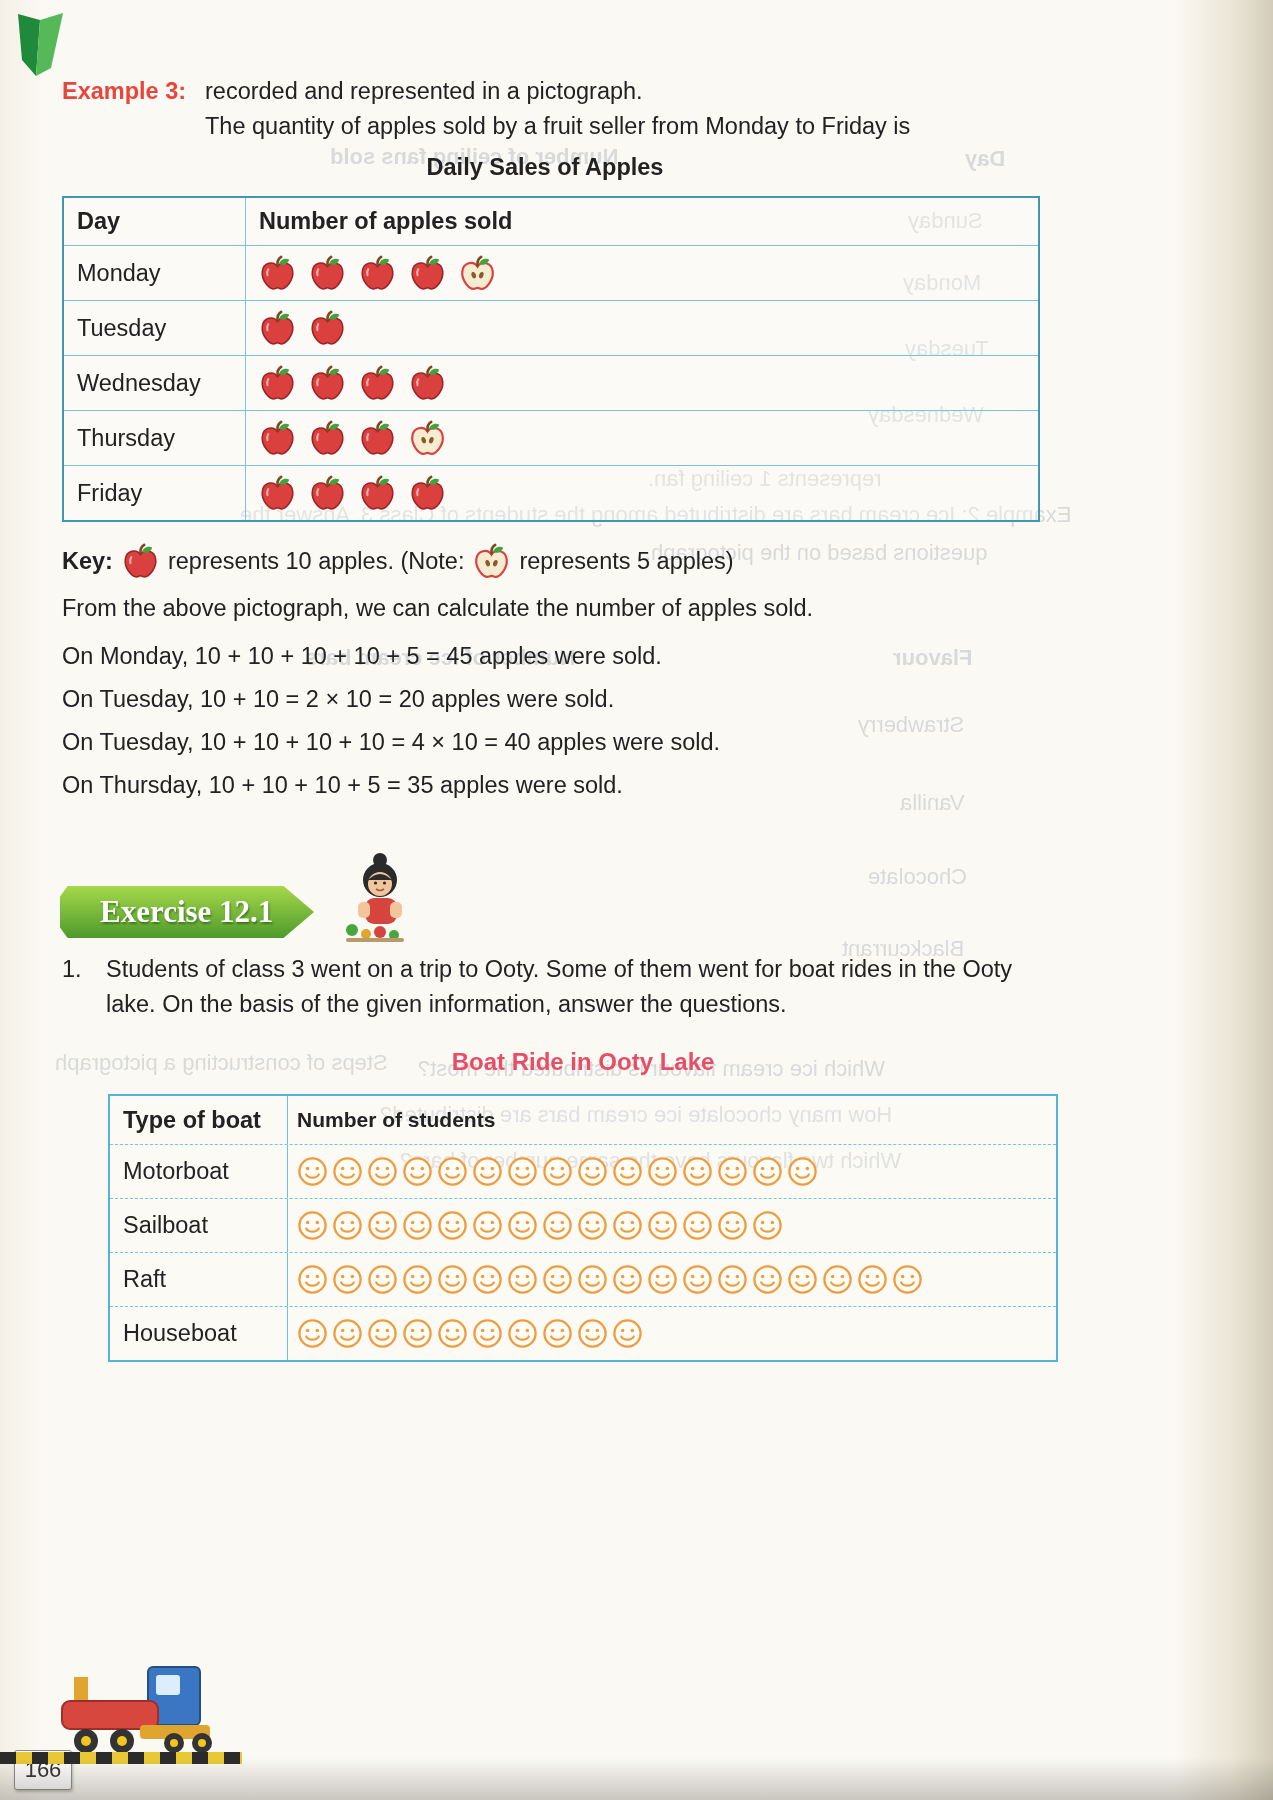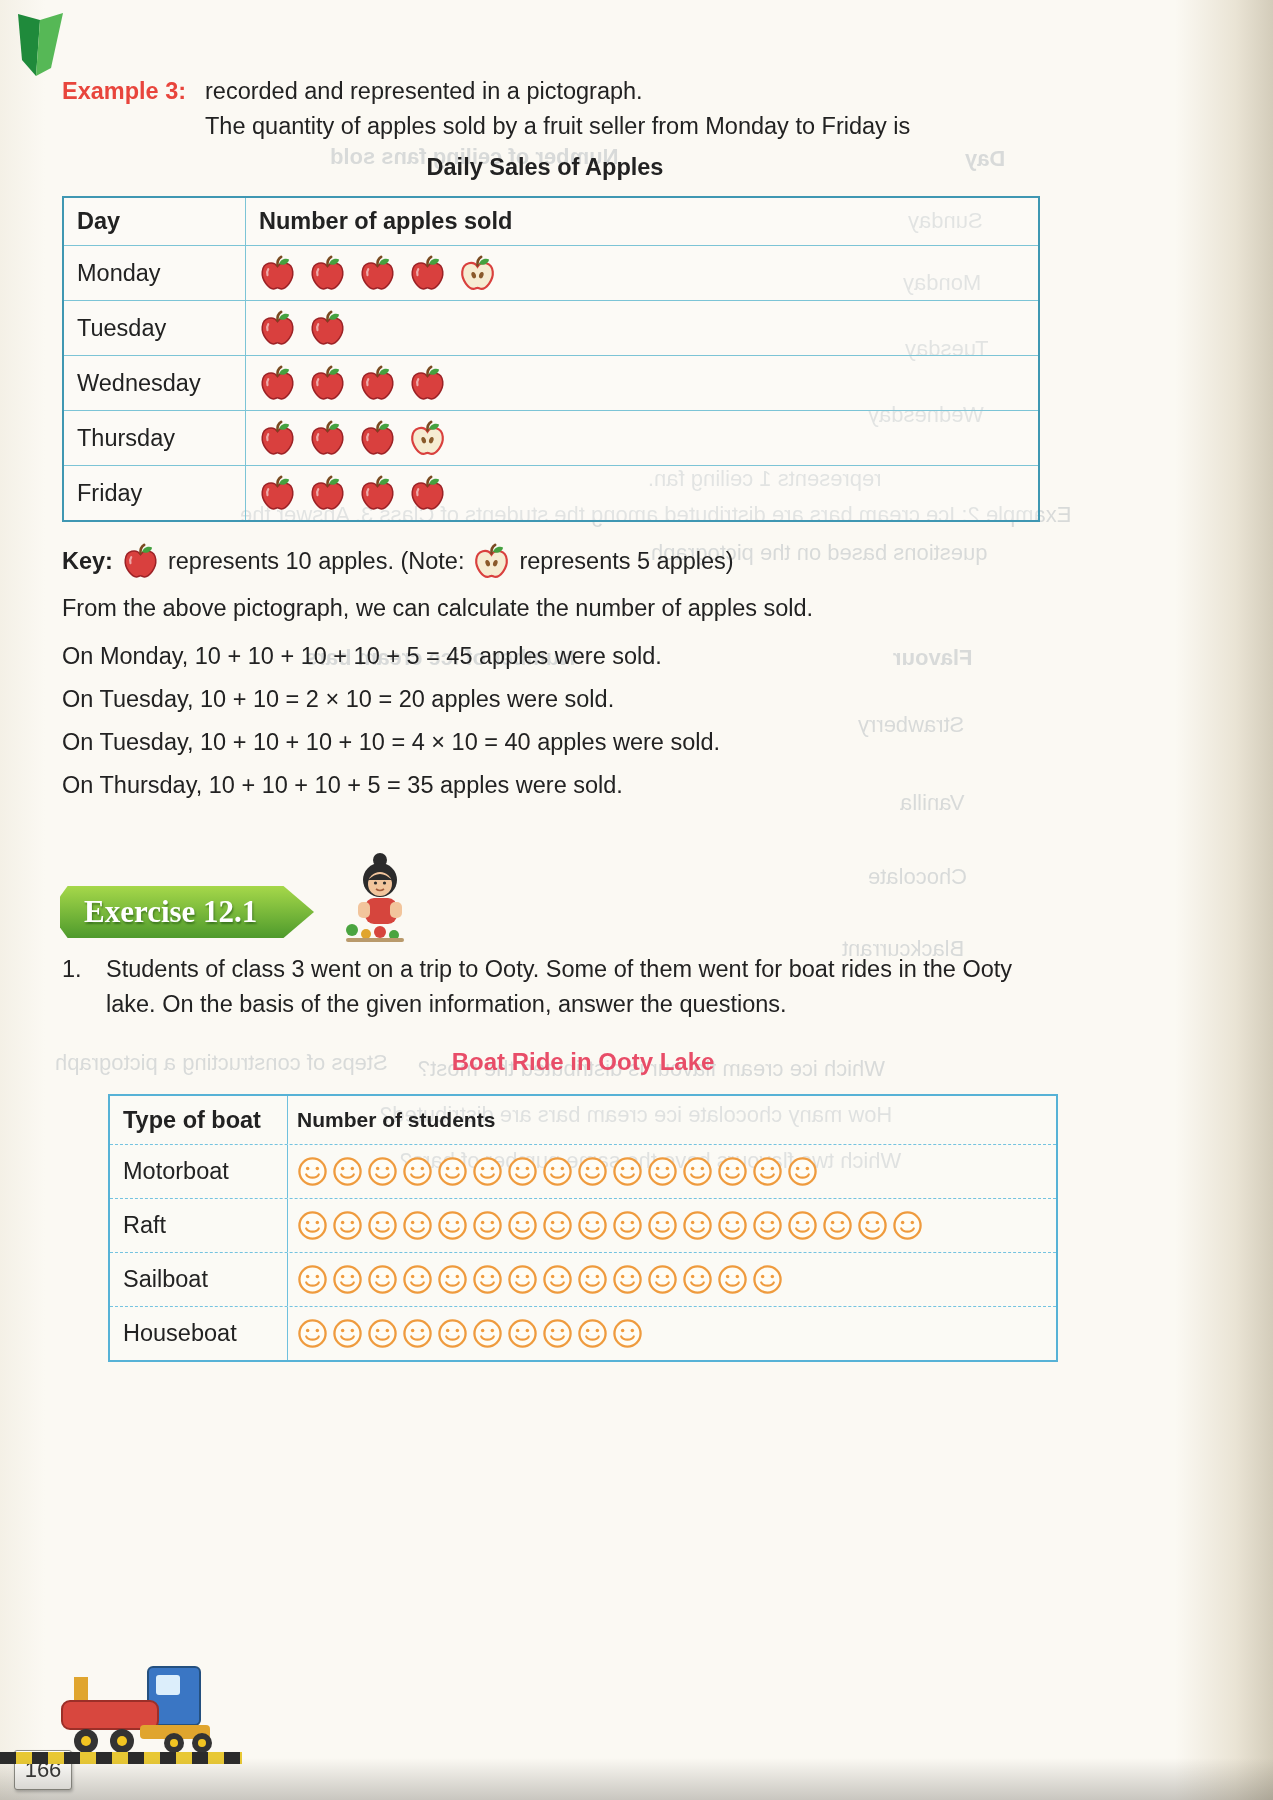--- a/index.html
+++ b/index.html
@@ -34,21 +34,21 @@
   .key-label{font-weight:bold;}
   .key-icon{display:flex;align-items:center;}
   
   .calc-block{position:absolute;left:62px;top:592px;font-size:23.5px;}
   .calc-intro{line-height:32px;margin-bottom:16px;}
   .calc-line{line-height:32px;margin-bottom:11px;}
   
   .banner{position:absolute;left:60px;top:886px;width:254px;height:52px;
     background:linear-gradient(180deg,var(--banner-light,#a6d84a),var(--banner-dark,#4e9a2c));
     clip-path:polygon(0 20%,3% 0,88% 0,100% 50%,88% 100%,3% 100%,0 80%);
-    display:flex;align-items:center;padding-left:24px;box-sizing:border-box;
+    display:flex;align-items:center;padding-left:40px;box-sizing:border-box;
     font-family:"Liberation Serif",serif;font-weight:bold;font-size:31px;color:#fff;
     text-shadow:1px 2px 2px rgba(25,75,15,.55);}
   .girl{position:absolute;left:328px;top:850px;}
   
   .question{position:absolute;left:62px;top:952px;display:flex;font-size:23.5px;line-height:35px;}
   .qnum{width:44px;flex:none;}
   
   .boat-title{position:absolute;left:108px;top:1048px;width:950px;text-align:center;
     color:var(--boat-pink,#e84d68);font-weight:bold;font-size:24px;}
   .btable{position:absolute;left:108px;top:1094px;width:950px;border:2px solid var(--table2-border,#56b2d6);
@@ -421,20 +421,109 @@
             </svg>
             <svg width="31" height="31" viewBox="0 0 32 32">
     <circle cx="16" cy="16" r="13.5" fill="#fffdf5" stroke="#ef9b3e" stroke-width="2.4"></circle>
     <circle cx="11" cy="13" r="1.8" fill="#ef9b3e"></circle>
               <circle cx="21" cy="13" r="1.8" fill="#ef9b3e"></circle>
     <path d="M9.5 19 C12 23.5 20 23.5 22.5 19" stroke="#ef9b3e" stroke-width="2.2" fill="none" stroke-linecap="round"></path>
             </svg>
           </div>
         </div>
         <div class="brow brow-body">
+          <div class="bday">Sailboat</div>
+          <div class="bcell">
+            <svg width="31" height="31" viewBox="0 0 32 32">
+    <circle cx="16" cy="16" r="13.5" fill="#fffdf5" stroke="#ef9b3e" stroke-width="2.4"></circle>
+    <circle cx="11" cy="13" r="1.8" fill="#ef9b3e"></circle>
+              <circle cx="21" cy="13" r="1.8" fill="#ef9b3e"></circle>
+    <path d="M9.5 19 C12 23.5 20 23.5 22.5 19" stroke="#ef9b3e" stroke-width="2.2" fill="none" stroke-linecap="round"></path>
+            </svg>
+            <svg width="31" height="31" viewBox="0 0 32 32">
+    <circle cx="16" cy="16" r="13.5" fill="#fffdf5" stroke="#ef9b3e" stroke-width="2.4"></circle>
+    <circle cx="11" cy="13" r="1.8" fill="#ef9b3e"></circle>
+              <circle cx="21" cy="13" r="1.8" fill="#ef9b3e"></circle>
+    <path d="M9.5 19 C12 23.5 20 23.5 22.5 19" stroke="#ef9b3e" stroke-width="2.2" fill="none" stroke-linecap="round"></path>
+            </svg>
+            <svg width="31" height="31" viewBox="0 0 32 32">
+    <circle cx="16" cy="16" r="13.5" fill="#fffdf5" stroke="#ef9b3e" stroke-width="2.4"></circle>
+    <circle cx="11" cy="13" r="1.8" fill="#ef9b3e"></circle>
+              <circle cx="21" cy="13" r="1.8" fill="#ef9b3e"></circle>
+    <path d="M9.5 19 C12 23.5 20 23.5 22.5 19" stroke="#ef9b3e" stroke-width="2.2" fill="none" stroke-linecap="round"></path>
+            </svg>
+            <svg width="31" height="31" viewBox="0 0 32 32">
+    <circle cx="16" cy="16" r="13.5" fill="#fffdf5" stroke="#ef9b3e" stroke-width="2.4"></circle>
+    <circle cx="11" cy="13" r="1.8" fill="#ef9b3e"></circle>
+              <circle cx="21" cy="13" r="1.8" fill="#ef9b3e"></circle>
+    <path d="M9.5 19 C12 23.5 20 23.5 22.5 19" stroke="#ef9b3e" stroke-width="2.2" fill="none" stroke-linecap="round"></path>
+            </svg>
+            <svg width="31" height="31" viewBox="0 0 32 32">
+    <circle cx="16" cy="16" r="13.5" fill="#fffdf5" stroke="#ef9b3e" stroke-width="2.4"></circle>
+    <circle cx="11" cy="13" r="1.8" fill="#ef9b3e"></circle>
+              <circle cx="21" cy="13" r="1.8" fill="#ef9b3e"></circle>
+    <path d="M9.5 19 C12 23.5 20 23.5 22.5 19" stroke="#ef9b3e" stroke-width="2.2" fill="none" stroke-linecap="round"></path>
+            </svg>
+            <svg width="31" height="31" viewBox="0 0 32 32">
+    <circle cx="16" cy="16" r="13.5" fill="#fffdf5" stroke="#ef9b3e" stroke-width="2.4"></circle>
+    <circle cx="11" cy="13" r="1.8" fill="#ef9b3e"></circle>
+              <circle cx="21" cy="13" r="1.8" fill="#ef9b3e"></circle>
+    <path d="M9.5 19 C12 23.5 20 23.5 22.5 19" stroke="#ef9b3e" stroke-width="2.2" fill="none" stroke-linecap="round"></path>
+            </svg>
+            <svg width="31" height="31" viewBox="0 0 32 32">
+    <circle cx="16" cy="16" r="13.5" fill="#fffdf5" stroke="#ef9b3e" stroke-width="2.4"></circle>
+    <circle cx="11" cy="13" r="1.8" fill="#ef9b3e"></circle>
+              <circle cx="21" cy="13" r="1.8" fill="#ef9b3e"></circle>
+    <path d="M9.5 19 C12 23.5 20 23.5 22.5 19" stroke="#ef9b3e" stroke-width="2.2" fill="none" stroke-linecap="round"></path>
+            </svg>
+            <svg width="31" height="31" viewBox="0 0 32 32">
+    <circle cx="16" cy="16" r="13.5" fill="#fffdf5" stroke="#ef9b3e" stroke-width="2.4"></circle>
+    <circle cx="11" cy="13" r="1.8" fill="#ef9b3e"></circle>
+              <circle cx="21" cy="13" r="1.8" fill="#ef9b3e"></circle>
+    <path d="M9.5 19 C12 23.5 20 23.5 22.5 19" stroke="#ef9b3e" stroke-width="2.2" fill="none" stroke-linecap="round"></path>
+            </svg>
+            <svg width="31" height="31" viewBox="0 0 32 32">
+    <circle cx="16" cy="16" r="13.5" fill="#fffdf5" stroke="#ef9b3e" stroke-width="2.4"></circle>
+    <circle cx="11" cy="13" r="1.8" fill="#ef9b3e"></circle>
+              <circle cx="21" cy="13" r="1.8" fill="#ef9b3e"></circle>
+    <path d="M9.5 19 C12 23.5 20 23.5 22.5 19" stroke="#ef9b3e" stroke-width="2.2" fill="none" stroke-linecap="round"></path>
+            </svg>
+            <svg width="31" height="31" viewBox="0 0 32 32">
+    <circle cx="16" cy="16" r="13.5" fill="#fffdf5" stroke="#ef9b3e" stroke-width="2.4"></circle>
+    <circle cx="11" cy="13" r="1.8" fill="#ef9b3e"></circle>
+              <circle cx="21" cy="13" r="1.8" fill="#ef9b3e"></circle>
+    <path d="M9.5 19 C12 23.5 20 23.5 22.5 19" stroke="#ef9b3e" stroke-width="2.2" fill="none" stroke-linecap="round"></path>
+            </svg>
+            <svg width="31" height="31" viewBox="0 0 32 32">
+    <circle cx="16" cy="16" r="13.5" fill="#fffdf5" stroke="#ef9b3e" stroke-width="2.4"></circle>
+    <circle cx="11" cy="13" r="1.8" fill="#ef9b3e"></circle>
+              <circle cx="21" cy="13" r="1.8" fill="#ef9b3e"></circle>
+    <path d="M9.5 19 C12 23.5 20 23.5 22.5 19" stroke="#ef9b3e" stroke-width="2.2" fill="none" stroke-linecap="round"></path>
+            </svg>
+            <svg width="31" height="31" viewBox="0 0 32 32">
+    <circle cx="16" cy="16" r="13.5" fill="#fffdf5" stroke="#ef9b3e" stroke-width="2.4"></circle>
+    <circle cx="11" cy="13" r="1.8" fill="#ef9b3e"></circle>
+              <circle cx="21" cy="13" r="1.8" fill="#ef9b3e"></circle>
+    <path d="M9.5 19 C12 23.5 20 23.5 22.5 19" stroke="#ef9b3e" stroke-width="2.2" fill="none" stroke-linecap="round"></path>
+            </svg>
+            <svg width="31" height="31" viewBox="0 0 32 32">
+    <circle cx="16" cy="16" r="13.5" fill="#fffdf5" stroke="#ef9b3e" stroke-width="2.4"></circle>
+    <circle cx="11" cy="13" r="1.8" fill="#ef9b3e"></circle>
+              <circle cx="21" cy="13" r="1.8" fill="#ef9b3e"></circle>
+    <path d="M9.5 19 C12 23.5 20 23.5 22.5 19" stroke="#ef9b3e" stroke-width="2.2" fill="none" stroke-linecap="round"></path>
+            </svg>
+            <svg width="31" height="31" viewBox="0 0 32 32">
+    <circle cx="16" cy="16" r="13.5" fill="#fffdf5" stroke="#ef9b3e" stroke-width="2.4"></circle>
+    <circle cx="11" cy="13" r="1.8" fill="#ef9b3e"></circle>
+              <circle cx="21" cy="13" r="1.8" fill="#ef9b3e"></circle>
+    <path d="M9.5 19 C12 23.5 20 23.5 22.5 19" stroke="#ef9b3e" stroke-width="2.2" fill="none" stroke-linecap="round"></path>
+            </svg>
+          </div>
+        </div>
+        <div class="brow brow-body">
           <div class="bday">Raft</div>
           <div class="bcell">
             <svg width="31" height="31" viewBox="0 0 32 32">
     <circle cx="16" cy="16" r="13.5" fill="#fffdf5" stroke="#ef9b3e" stroke-width="2.4"></circle>
     <circle cx="11" cy="13" r="1.8" fill="#ef9b3e"></circle>
               <circle cx="21" cy="13" r="1.8" fill="#ef9b3e"></circle>
     <path d="M9.5 19 C12 23.5 20 23.5 22.5 19" stroke="#ef9b3e" stroke-width="2.2" fill="none" stroke-linecap="round"></path>
             </svg>
             <svg width="31" height="31" viewBox="0 0 32 32">
     <circle cx="16" cy="16" r="13.5" fill="#fffdf5" stroke="#ef9b3e" stroke-width="2.4"></circle>
@@ -447,109 +536,20 @@
     <circle cx="11" cy="13" r="1.8" fill="#ef9b3e"></circle>
               <circle cx="21" cy="13" r="1.8" fill="#ef9b3e"></circle>
     <path d="M9.5 19 C12 23.5 20 23.5 22.5 19" stroke="#ef9b3e" stroke-width="2.2" fill="none" stroke-linecap="round"></path>
             </svg>
             <svg width="31" height="31" viewBox="0 0 32 32">
     <circle cx="16" cy="16" r="13.5" fill="#fffdf5" stroke="#ef9b3e" stroke-width="2.4"></circle>
     <circle cx="11" cy="13" r="1.8" fill="#ef9b3e"></circle>
               <circle cx="21" cy="13" r="1.8" fill="#ef9b3e"></circle>
     <path d="M9.5 19 C12 23.5 20 23.5 22.5 19" stroke="#ef9b3e" stroke-width="2.2" fill="none" stroke-linecap="round"></path>
             </svg>
-            <svg width="31" height="31" viewBox="0 0 32 32">
-    <circle cx="16" cy="16" r="13.5" fill="#fffdf5" stroke="#ef9b3e" stroke-width="2.4"></circle>
-    <circle cx="11" cy="13" r="1.8" fill="#ef9b3e"></circle>
-              <circle cx="21" cy="13" r="1.8" fill="#ef9b3e"></circle>
-    <path d="M9.5 19 C12 23.5 20 23.5 22.5 19" stroke="#ef9b3e" stroke-width="2.2" fill="none" stroke-linecap="round"></path>
-            </svg>
-            <svg width="31" height="31" viewBox="0 0 32 32">
-    <circle cx="16" cy="16" r="13.5" fill="#fffdf5" stroke="#ef9b3e" stroke-width="2.4"></circle>
-    <circle cx="11" cy="13" r="1.8" fill="#ef9b3e"></circle>
-              <circle cx="21" cy="13" r="1.8" fill="#ef9b3e"></circle>
-    <path d="M9.5 19 C12 23.5 20 23.5 22.5 19" stroke="#ef9b3e" stroke-width="2.2" fill="none" stroke-linecap="round"></path>
-            </svg>
-            <svg width="31" height="31" viewBox="0 0 32 32">
-    <circle cx="16" cy="16" r="13.5" fill="#fffdf5" stroke="#ef9b3e" stroke-width="2.4"></circle>
-    <circle cx="11" cy="13" r="1.8" fill="#ef9b3e"></circle>
-              <circle cx="21" cy="13" r="1.8" fill="#ef9b3e"></circle>
-    <path d="M9.5 19 C12 23.5 20 23.5 22.5 19" stroke="#ef9b3e" stroke-width="2.2" fill="none" stroke-linecap="round"></path>
-            </svg>
-            <svg width="31" height="31" viewBox="0 0 32 32">
-    <circle cx="16" cy="16" r="13.5" fill="#fffdf5" stroke="#ef9b3e" stroke-width="2.4"></circle>
-    <circle cx="11" cy="13" r="1.8" fill="#ef9b3e"></circle>
-              <circle cx="21" cy="13" r="1.8" fill="#ef9b3e"></circle>
-    <path d="M9.5 19 C12 23.5 20 23.5 22.5 19" stroke="#ef9b3e" stroke-width="2.2" fill="none" stroke-linecap="round"></path>
-            </svg>
-            <svg width="31" height="31" viewBox="0 0 32 32">
-    <circle cx="16" cy="16" r="13.5" fill="#fffdf5" stroke="#ef9b3e" stroke-width="2.4"></circle>
-    <circle cx="11" cy="13" r="1.8" fill="#ef9b3e"></circle>
-              <circle cx="21" cy="13" r="1.8" fill="#ef9b3e"></circle>
-    <path d="M9.5 19 C12 23.5 20 23.5 22.5 19" stroke="#ef9b3e" stroke-width="2.2" fill="none" stroke-linecap="round"></path>
-            </svg>
-            <svg width="31" height="31" viewBox="0 0 32 32">
-    <circle cx="16" cy="16" r="13.5" fill="#fffdf5" stroke="#ef9b3e" stroke-width="2.4"></circle>
-    <circle cx="11" cy="13" r="1.8" fill="#ef9b3e"></circle>
-              <circle cx="21" cy="13" r="1.8" fill="#ef9b3e"></circle>
-    <path d="M9.5 19 C12 23.5 20 23.5 22.5 19" stroke="#ef9b3e" stroke-width="2.2" fill="none" stroke-linecap="round"></path>
-            </svg>
-            <svg width="31" height="31" viewBox="0 0 32 32">
-    <circle cx="16" cy="16" r="13.5" fill="#fffdf5" stroke="#ef9b3e" stroke-width="2.4"></circle>
-    <circle cx="11" cy="13" r="1.8" fill="#ef9b3e"></circle>
-              <circle cx="21" cy="13" r="1.8" fill="#ef9b3e"></circle>
-    <path d="M9.5 19 C12 23.5 20 23.5 22.5 19" stroke="#ef9b3e" stroke-width="2.2" fill="none" stroke-linecap="round"></path>
-            </svg>
-            <svg width="31" height="31" viewBox="0 0 32 32">
-    <circle cx="16" cy="16" r="13.5" fill="#fffdf5" stroke="#ef9b3e" stroke-width="2.4"></circle>
-    <circle cx="11" cy="13" r="1.8" fill="#ef9b3e"></circle>
-              <circle cx="21" cy="13" r="1.8" fill="#ef9b3e"></circle>
-    <path d="M9.5 19 C12 23.5 20 23.5 22.5 19" stroke="#ef9b3e" stroke-width="2.2" fill="none" stroke-linecap="round"></path>
-            </svg>
-            <svg width="31" height="31" viewBox="0 0 32 32">
-    <circle cx="16" cy="16" r="13.5" fill="#fffdf5" stroke="#ef9b3e" stroke-width="2.4"></circle>
-    <circle cx="11" cy="13" r="1.8" fill="#ef9b3e"></circle>
-              <circle cx="21" cy="13" r="1.8" fill="#ef9b3e"></circle>
-    <path d="M9.5 19 C12 23.5 20 23.5 22.5 19" stroke="#ef9b3e" stroke-width="2.2" fill="none" stroke-linecap="round"></path>
-            </svg>
-            <svg width="31" height="31" viewBox="0 0 32 32">
-    <circle cx="16" cy="16" r="13.5" fill="#fffdf5" stroke="#ef9b3e" stroke-width="2.4"></circle>
-    <circle cx="11" cy="13" r="1.8" fill="#ef9b3e"></circle>
-              <circle cx="21" cy="13" r="1.8" fill="#ef9b3e"></circle>
-    <path d="M9.5 19 C12 23.5 20 23.5 22.5 19" stroke="#ef9b3e" stroke-width="2.2" fill="none" stroke-linecap="round"></path>
-            </svg>
-            <svg width="31" height="31" viewBox="0 0 32 32">
-    <circle cx="16" cy="16" r="13.5" fill="#fffdf5" stroke="#ef9b3e" stroke-width="2.4"></circle>
-    <circle cx="11" cy="13" r="1.8" fill="#ef9b3e"></circle>
-              <circle cx="21" cy="13" r="1.8" fill="#ef9b3e"></circle>
-    <path d="M9.5 19 C12 23.5 20 23.5 22.5 19" stroke="#ef9b3e" stroke-width="2.2" fill="none" stroke-linecap="round"></path>
-            </svg>
-            <svg width="31" height="31" viewBox="0 0 32 32">
-    <circle cx="16" cy="16" r="13.5" fill="#fffdf5" stroke="#ef9b3e" stroke-width="2.4"></circle>
-    <circle cx="11" cy="13" r="1.8" fill="#ef9b3e"></circle>
-              <circle cx="21" cy="13" r="1.8" fill="#ef9b3e"></circle>
-    <path d="M9.5 19 C12 23.5 20 23.5 22.5 19" stroke="#ef9b3e" stroke-width="2.2" fill="none" stroke-linecap="round"></path>
-            </svg>
-            <svg width="31" height="31" viewBox="0 0 32 32">
-    <circle cx="16" cy="16" r="13.5" fill="#fffdf5" stroke="#ef9b3e" stroke-width="2.4"></circle>
-    <circle cx="11" cy="13" r="1.8" fill="#ef9b3e"></circle>
-              <circle cx="21" cy="13" r="1.8" fill="#ef9b3e"></circle>
-    <path d="M9.5 19 C12 23.5 20 23.5 22.5 19" stroke="#ef9b3e" stroke-width="2.2" fill="none" stroke-linecap="round"></path>
-            </svg>
-            <svg width="31" height="31" viewBox="0 0 32 32">
-    <circle cx="16" cy="16" r="13.5" fill="#fffdf5" stroke="#ef9b3e" stroke-width="2.4"></circle>
-    <circle cx="11" cy="13" r="1.8" fill="#ef9b3e"></circle>
-              <circle cx="21" cy="13" r="1.8" fill="#ef9b3e"></circle>
-    <path d="M9.5 19 C12 23.5 20 23.5 22.5 19" stroke="#ef9b3e" stroke-width="2.2" fill="none" stroke-linecap="round"></path>
-            </svg>
-          </div>
-        </div>
-        <div class="brow brow-body">
-          <div class="bday">Sailboat</div>
-          <div class="bcell">
             <svg width="31" height="31" viewBox="0 0 32 32">
     <circle cx="16" cy="16" r="13.5" fill="#fffdf5" stroke="#ef9b3e" stroke-width="2.4"></circle>
     <circle cx="11" cy="13" r="1.8" fill="#ef9b3e"></circle>
               <circle cx="21" cy="13" r="1.8" fill="#ef9b3e"></circle>
     <path d="M9.5 19 C12 23.5 20 23.5 22.5 19" stroke="#ef9b3e" stroke-width="2.2" fill="none" stroke-linecap="round"></path>
             </svg>
             <svg width="31" height="31" viewBox="0 0 32 32">
     <circle cx="16" cy="16" r="13.5" fill="#fffdf5" stroke="#ef9b3e" stroke-width="2.4"></circle>
     <circle cx="11" cy="13" r="1.8" fill="#ef9b3e"></circle>
               <circle cx="21" cy="13" r="1.8" fill="#ef9b3e"></circle>

